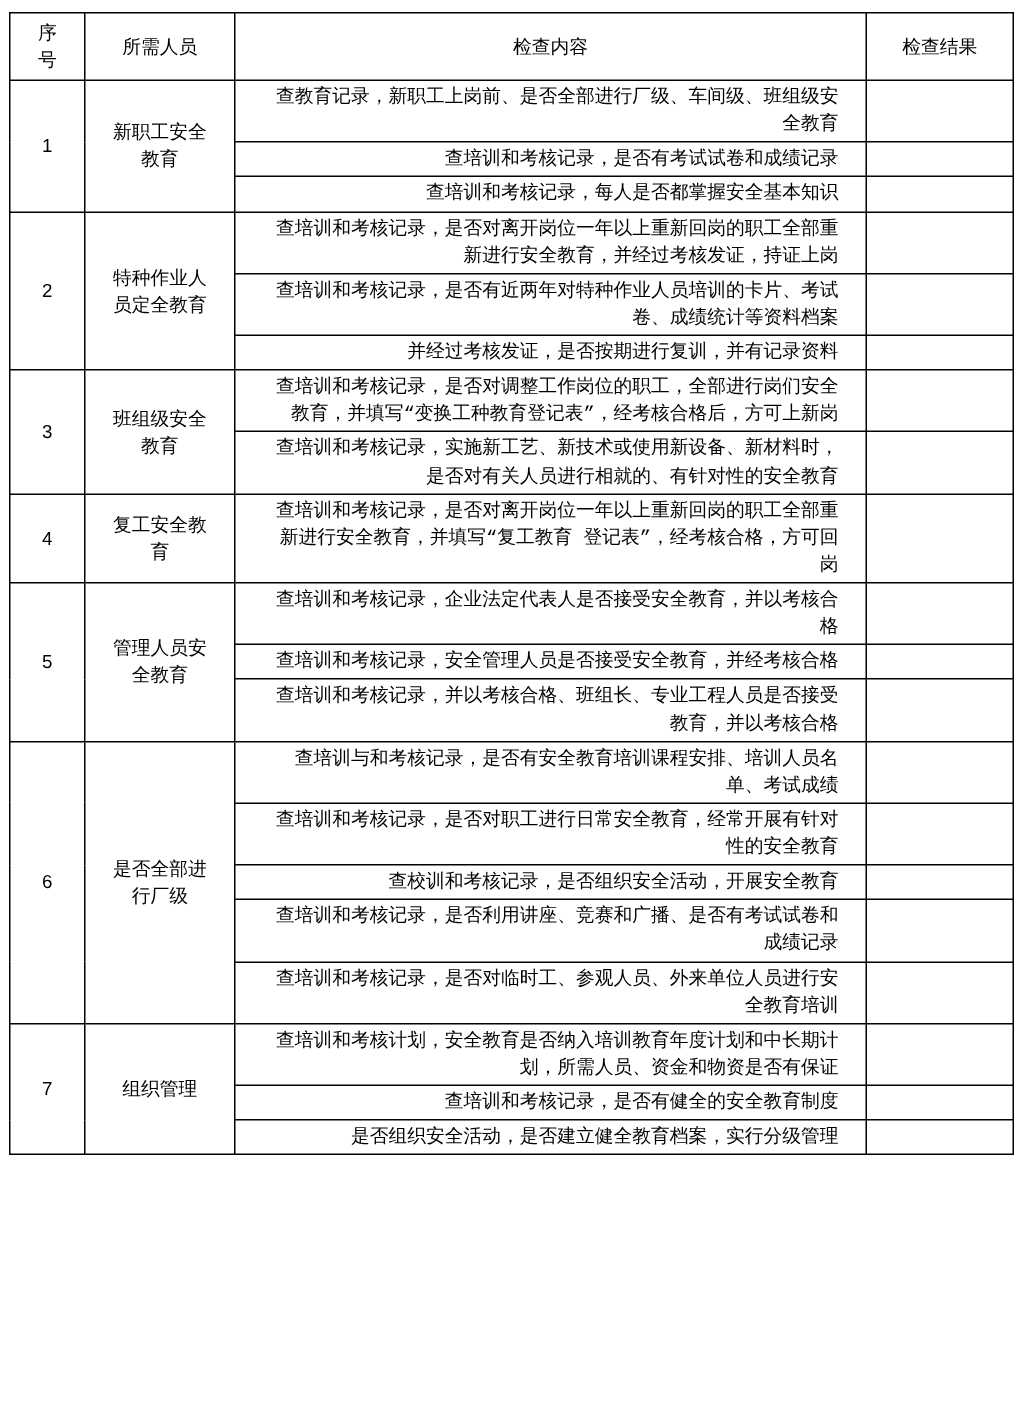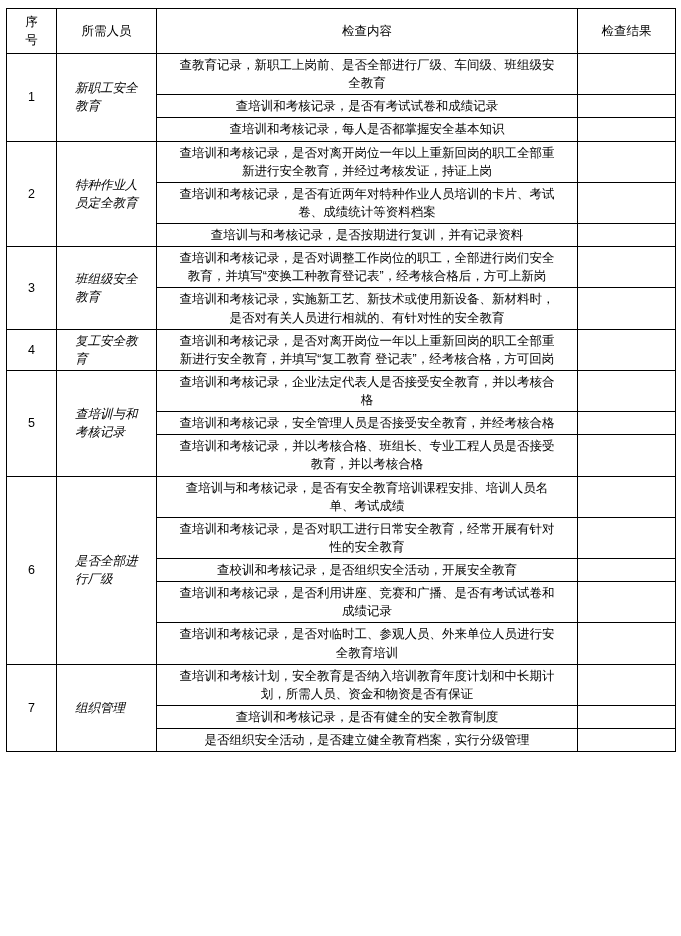--- a/index.html
+++ b/index.html
@@ -41,25 +41,26 @@
 
   thead td {
     text-align: center;
     height: 40px;
     font-size: 13px;
   }
   td.seq-cell {
     text-align: center;
   }
   td.item-cell {
-    font-style: italic;
+    text-align: center;
   }
   td.content-cell {
-    text-align: center;
+    text-align: right;
     padding: 3px 5px;
+    font-family: Liberation Mono, monospace;
   }
   td.result-cell {
     text-align: center;
   }
 </style>
 </head>
 <body>
 
 <div class="page">
   <table class="inspection">
@@ -96,42 +97,42 @@
           <td class="seq-cell" rowspan="3">2</td>
           <td class="item-cell" rowspan="3">特种作业人员定全教育</td>
           <td class="content-cell">查培训和考核记录，是否对离开岗位一年以上重新回岗的职工全部重新进行安全教育，并经过考核发证，持证上岗</td>
           <td class="result-cell"></td>
         </tr>
         <tr>
           <td class="content-cell">查培训和考核记录，是否有近两年对特种作业人员培训的卡片、考试卷、成绩统计等资料档案</td>
           <td class="result-cell"></td>
         </tr>
         <tr>
-          <td class="content-cell">查培训与和考核记录，是否按期进行复训，并有记录资料</td>
+          <td class="content-cell">并经过考核发证，是否按期进行复训，并有记录资料</td>
           <td class="result-cell"></td>
         </tr>
         <tr>
           <td class="seq-cell" rowspan="2">3</td>
           <td class="item-cell" rowspan="2">班组级安全教育</td>
           <td class="content-cell">查培训和考核记录，是否对调整工作岗位的职工，全部进行岗们安全教育，并填写“变换工种教育登记表”，经考核合格后，方可上新岗</td>
           <td class="result-cell"></td>
         </tr>
         <tr>
           <td class="content-cell">查培训和考核记录，实施新工艺、新技术或使用新设备、新材料时，是否对有关人员进行相就的、有针对性的安全教育</td>
           <td class="result-cell"></td>
         </tr>
         <tr>
           <td class="seq-cell" rowspan="1">4</td>
           <td class="item-cell" rowspan="1">复工安全教育</td>
           <td class="content-cell">查培训和考核记录，是否对离开岗位一年以上重新回岗的职工全部重新进行安全教育，并填写“复工教育 登记表”，经考核合格，方可回岗</td>
           <td class="result-cell"></td>
         </tr>
         <tr>
           <td class="seq-cell" rowspan="3">5</td>
-          <td class="item-cell" rowspan="3">查培训与和考核记录</td>
+          <td class="item-cell" rowspan="3">管理人员安全教育</td>
           <td class="content-cell">查培训和考核记录，企业法定代表人是否接受安全教育，并以考核合格</td>
           <td class="result-cell"></td>
         </tr>
         <tr>
           <td class="content-cell">查培训和考核记录，安全管理人员是否接受安全教育，并经考核合格</td>
           <td class="result-cell"></td>
         </tr>
         <tr>
           <td class="content-cell">查培训和考核记录，并以考核合格、班组长、专业工程人员是否接受教育，并以考核合格</td>
           <td class="result-cell"></td>

